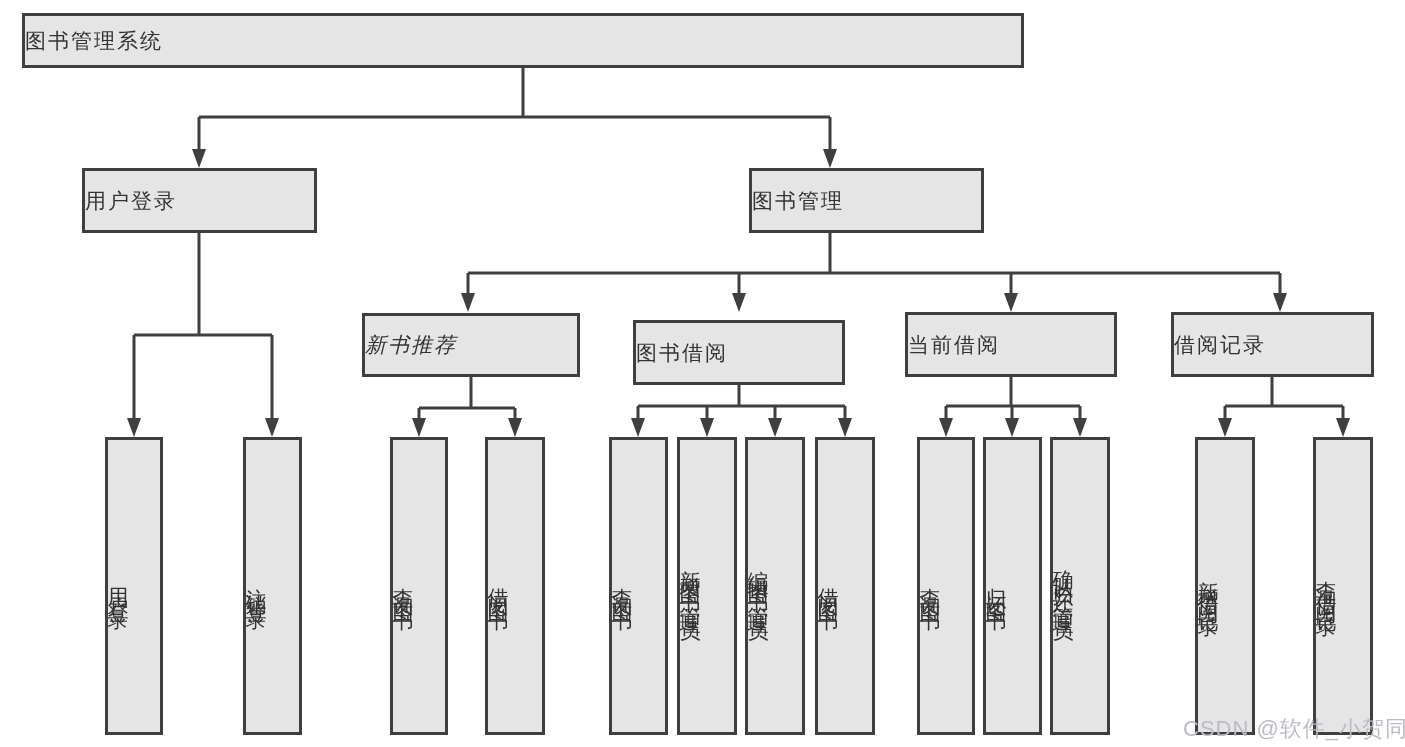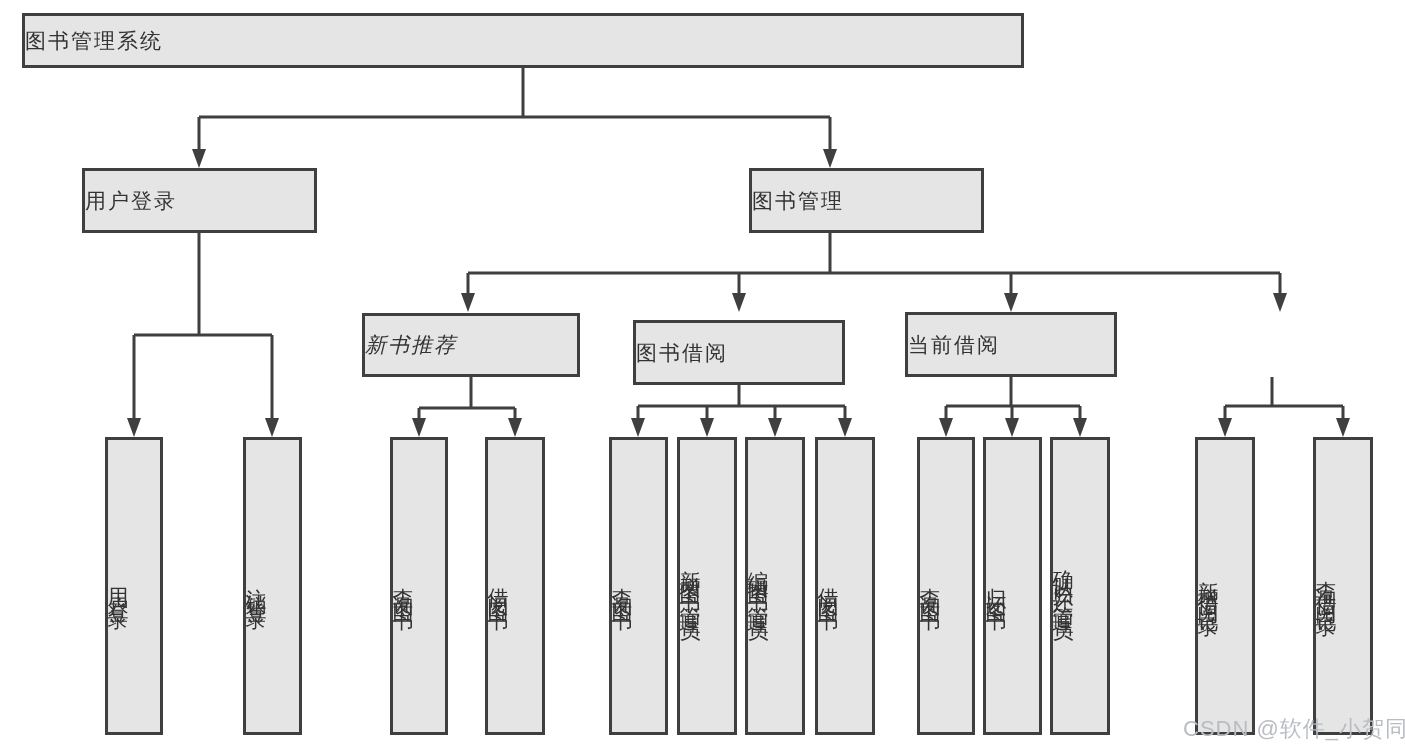--- a/index.html
+++ b/index.html
@@ -83,20 +83,23 @@
 
   <div class="node hnode" style="left:362px; top:313px; width:218px; height:64px;font-style:italic;">
     <span>新书推荐</span>
   </div>
   <div class="node hnode" style="left:633px; top:312px; width:212px; height:65px;margin-top:8px;">
     <span>图书借阅</span>
   </div>
   <div class="node hnode" style="left:905px; top:312px; width:212px; height:65px;">
     <span>当前借阅</span>
   </div>
+  <div class="node hnode" style="left:1171px; top:312px; width:203px; height:65px;">
+    <span>借阅记录</span>
+  </div>
 
   <div class="node leaf" style="left:105px; top:437px; width:58px; height:298px;">
     <span class="vtext">用户登录</span>
   </div>
   <div class="node leaf" style="left:243px; top:437px; width:59px; height:298px;">
     <span class="vtext">注销登录</span>
   </div>
 
   <div class="node leaf" style="left:390px; top:437px; width:58px; height:298px;">
     <span class="vtext">查询图书</span>

